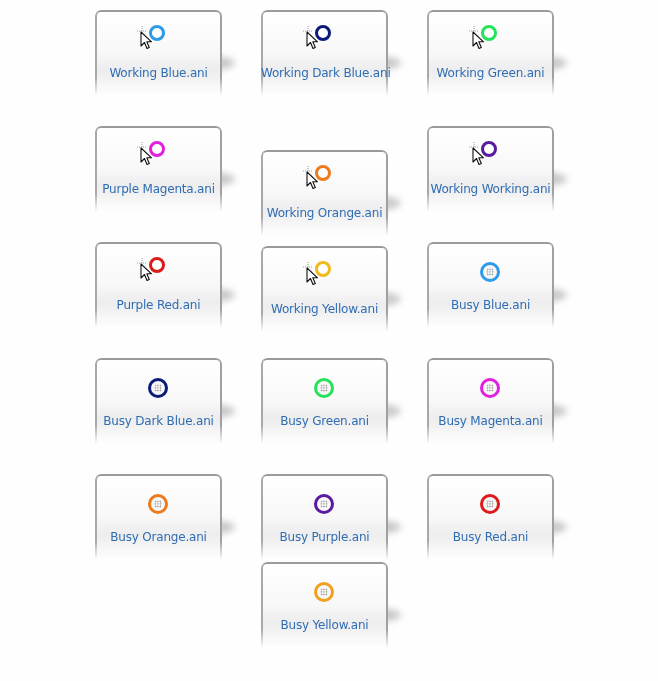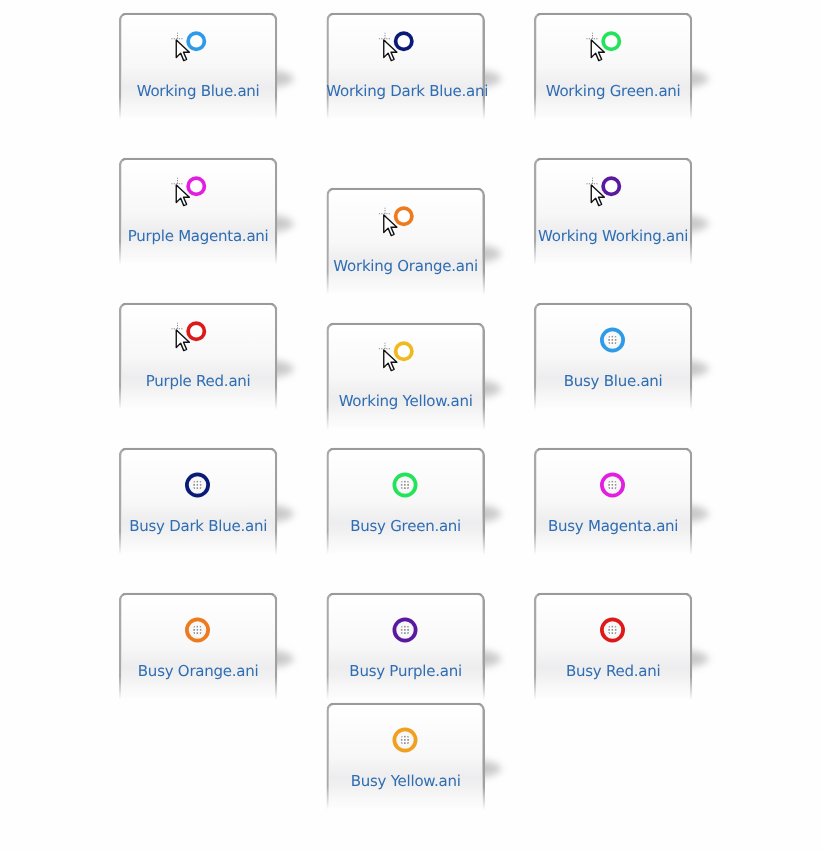--- a/index.html
+++ b/index.html
@@ -199,21 +199,21 @@
         <svg class="crosshair" viewBox="0 0 10 10">
           <path d="M5 0 V10 M0 5 H10" stroke="#888" stroke-width="0.8" stroke-dasharray="1 1"></path>
         </svg>
         <div class="ring-working"></div>
         <svg class="arrow" viewBox="0 0 14 20">
           <path d="M1 1 L1 15 L4.5 11.5 L7 17.5 L9.3 16.5 L6.8 10.8 L11.5 10.8 Z" fill="#fff" stroke="#111" stroke-width="1.1" stroke-linejoin="round"></path>
         </svg>
       </div>
     <div class="card-label">Purple Red.ani</div>
   </div>
-    <div class="card" style="left: 261px; top: 258px; padding-left: 16px;">
+    <div class="card" style="left: 261px; top: 246px; padding-left: 16px;">
     <div class="card-shadow"></div>
     <div class="card-body"></div>
     <div class="card-floor"></div>
     <div class="icon-wrap" style="color: rgb(240, 185, 30);">
         <svg class="crosshair" viewBox="0 0 10 10">
           <path d="M5 0 V10 M0 5 H10" stroke="#888" stroke-width="0.8" stroke-dasharray="1 1"></path>
         </svg>
         <div class="ring-working"></div>
         <svg class="arrow" viewBox="0 0 14 20">
           <path d="M1 1 L1 15 L4.5 11.5 L7 17.5 L9.3 16.5 L6.8 10.8 L11.5 10.8 Z" fill="#fff" stroke="#111" stroke-width="1.1" stroke-linejoin="round"></path>

